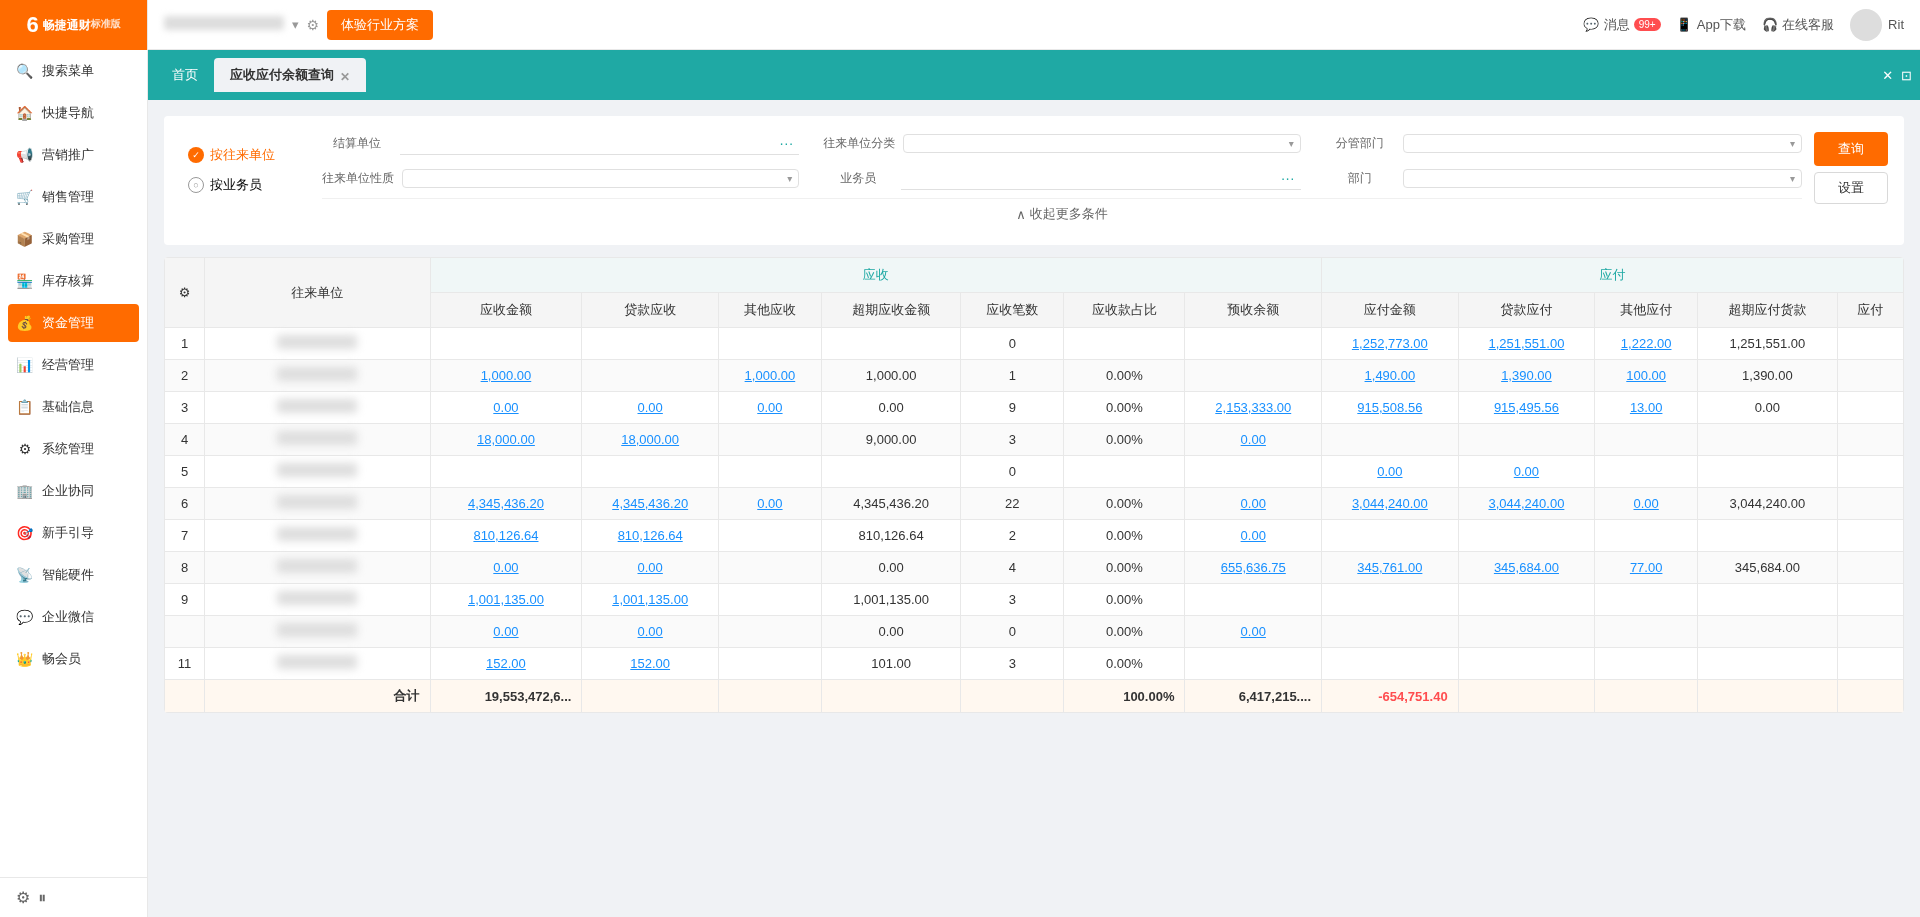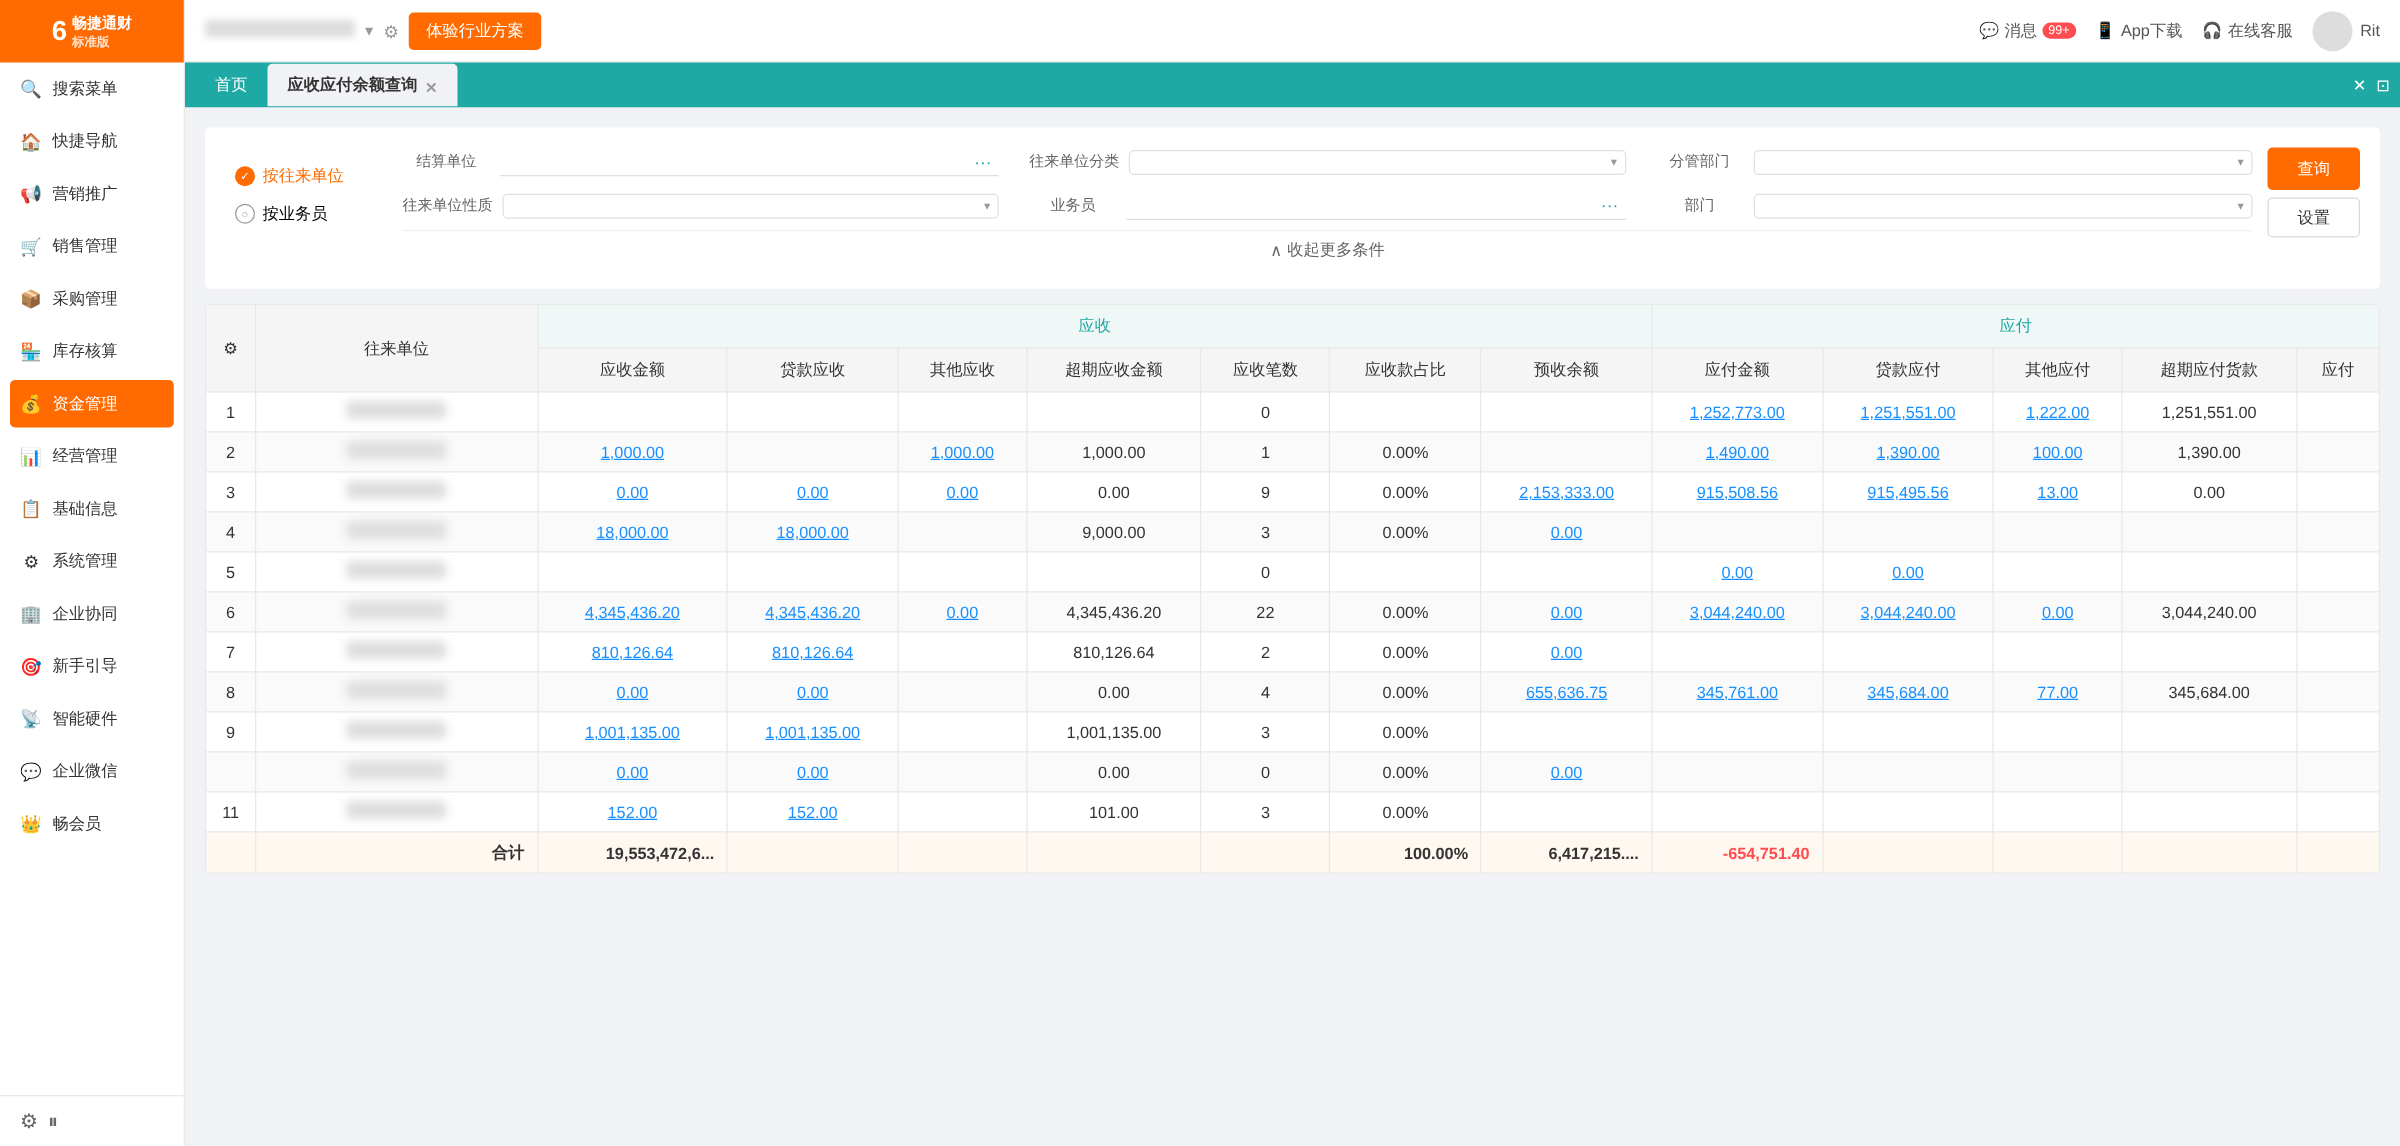--- a/index.html
+++ b/index.html
@@ -20,21 +20,21 @@
     .top-header { height: 50px; background: #fff; border-bottom: 1px solid #e8e8e8; display: flex; align-items: center; padding: 0 16px; gap: 12px; }
     .breadcrumb-area { display: flex; align-items: center; gap: 8px; flex: 1; }
     .breadcrumb-text { color: #999; font-size: 12px; }
     .header-btn { background: #ff6b00; color: white; border: none; border-radius: 4px; padding: 6px 14px; cursor: pointer; font-size: 13px; }
     .header-icons { display: flex; align-items: center; gap: 16px; color: #555; }
     .header-icon-item { display: flex; align-items: center; gap: 4px; cursor: pointer; font-size: 12px; }
     .notification-badge { background: #ff4d4f; color: white; border-radius: 10px; padding: 1px 5px; font-size: 10px; }
     .user-avatar { width: 32px; height: 32px; background: #ddd; border-radius: 50%; }
 
     
-    .tab-bar { background: #1fa9a4; display: flex; align-items: center; padding: 0 8px; height: 36px; }
+    .tab-bar { background: #1fa9a4; display: flex; align-items: center; padding: 0 8px; height: 50px; }
     .tab-item { padding: 8px 16px; color: rgba(255,255,255,0.8); cursor: pointer; font-size: 13px; border-radius: 4px 4px 0 0; }
     .tab-item.home { color: white; }
     .tab-item.active { background: #f0f2f5; color: #333; display: flex; align-items: flex-end; gap: 6px; font-weight: bold; }
     .tab-close { color: #999; cursor: pointer; font-size: 12px; }
     .tab-bar-right { margin-left: auto; display: flex; gap: 8px; color: white; font-size: 16px; cursor: pointer; }
 
     
     .content { flex: 1; background: #f0f2f5; overflow: auto; padding: 16px; }
 
     
@@ -74,21 +74,21 @@
     .dots-btn { color: #1fa9a4; cursor: pointer; font-size: 14px; }
     .collapse-bar { display: flex; align-items: center; justify-content: center; gap: 4px; padding: 6px; color: #666; cursor: pointer; font-size: 12px; border-top: 1px solid #f0f0f0; margin-top: 8px; }
     .left-nav { width: 130px; background: #fff; border-radius: 4px; padding: 8px 0; flex-shrink: 0; min-height: 80px; }
   </style>
 </head>
 <body>
 
 <div class="sidebar">
   <div class="sidebar-logo">
     <span style="font-size:22px;color:white;">6</span>
-    <div style="display:flex;flex-direction:column;margin-left:4px;">
+    <div style="display:flex;flex-direction:row;margin-left:4px;">
       <span style="font-size:12px;font-weight:bold;">畅捷通财</span>
       <span style="font-size:10px;opacity:0.8;">标准版</span>
     </div>
   </div>
 
   <div class="sidebar-item">
     <span class="sidebar-icon">🔍</span>
     <span>搜索菜单</span>
   </div>
   <div class="sidebar-item">

